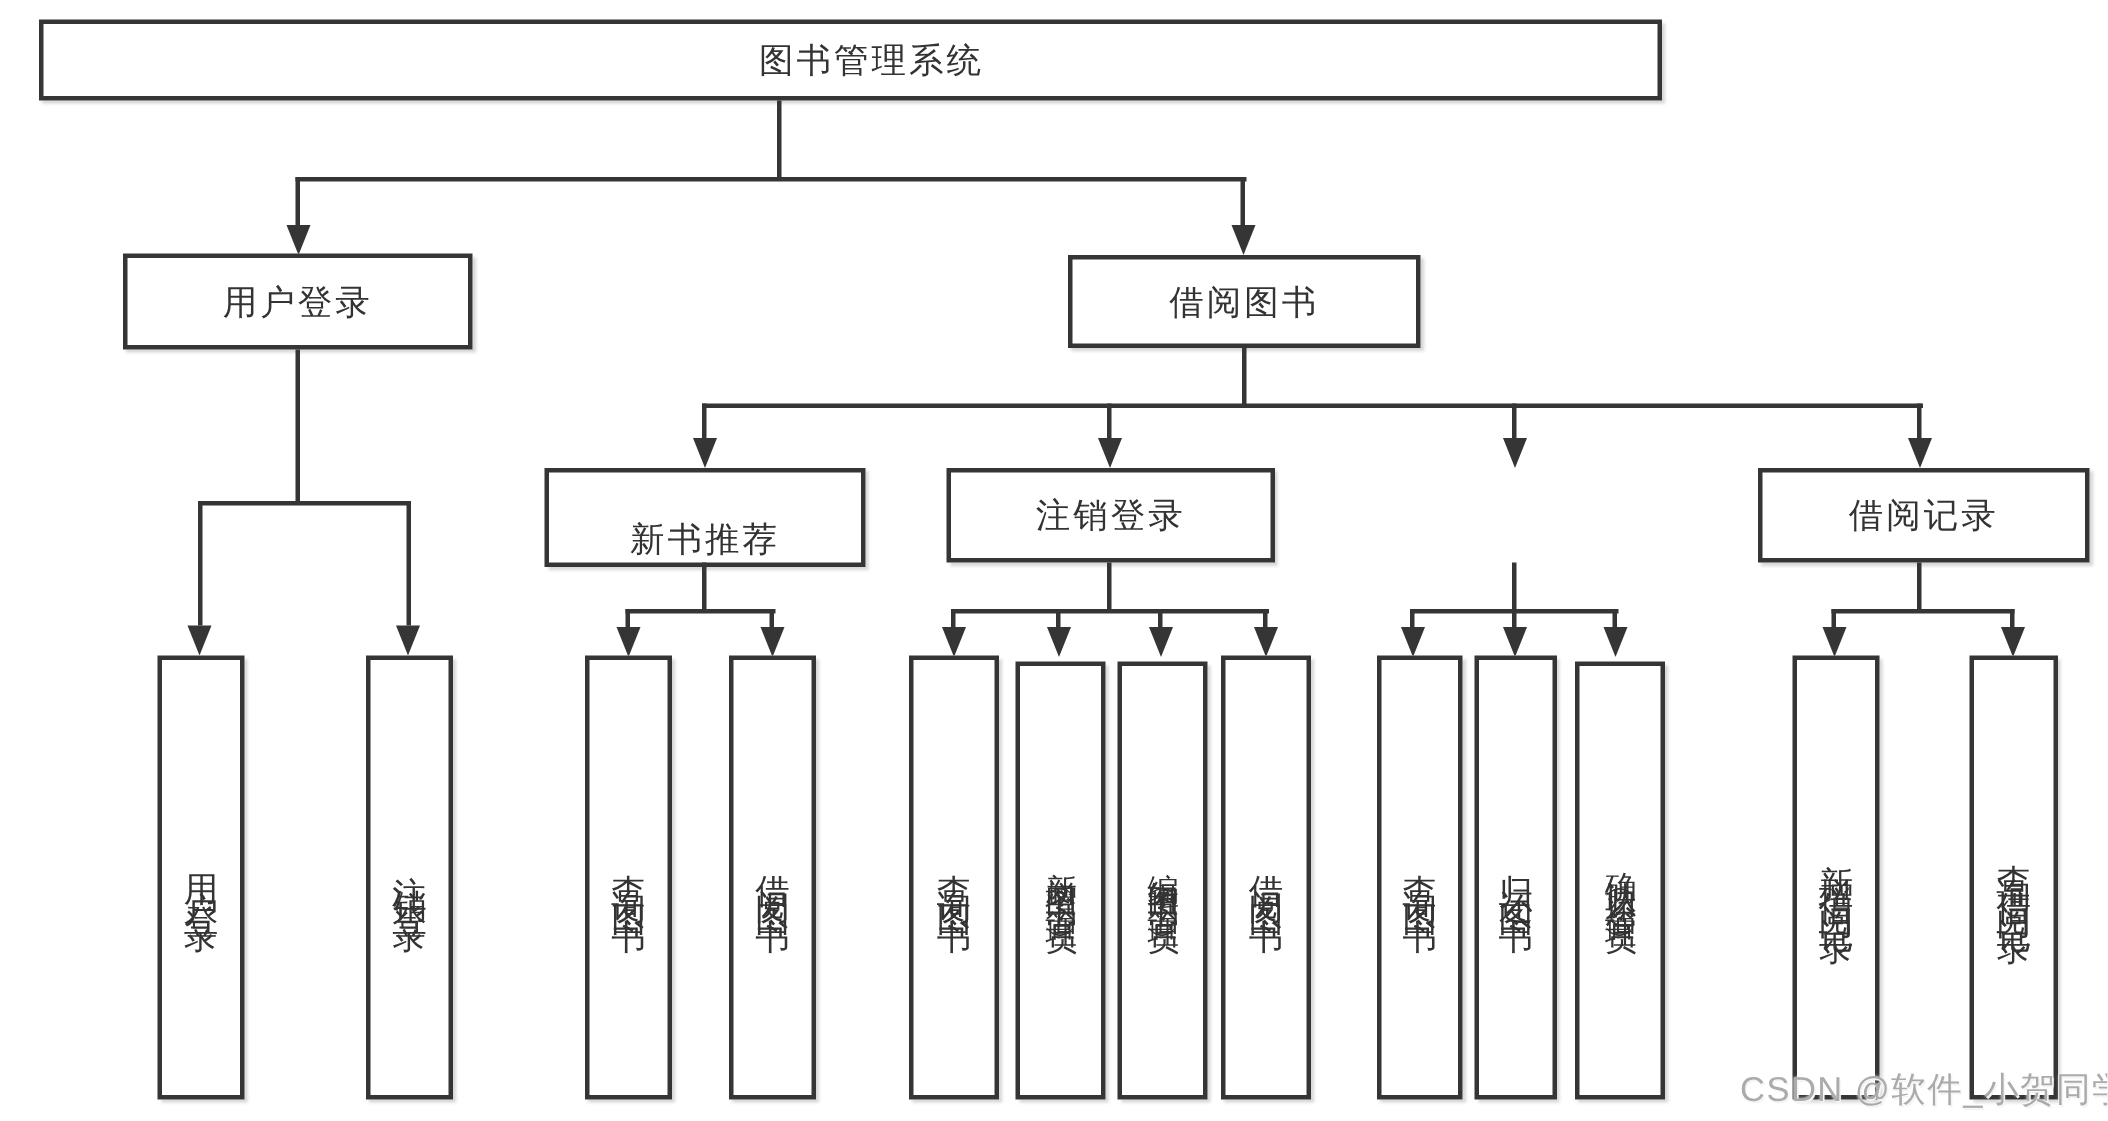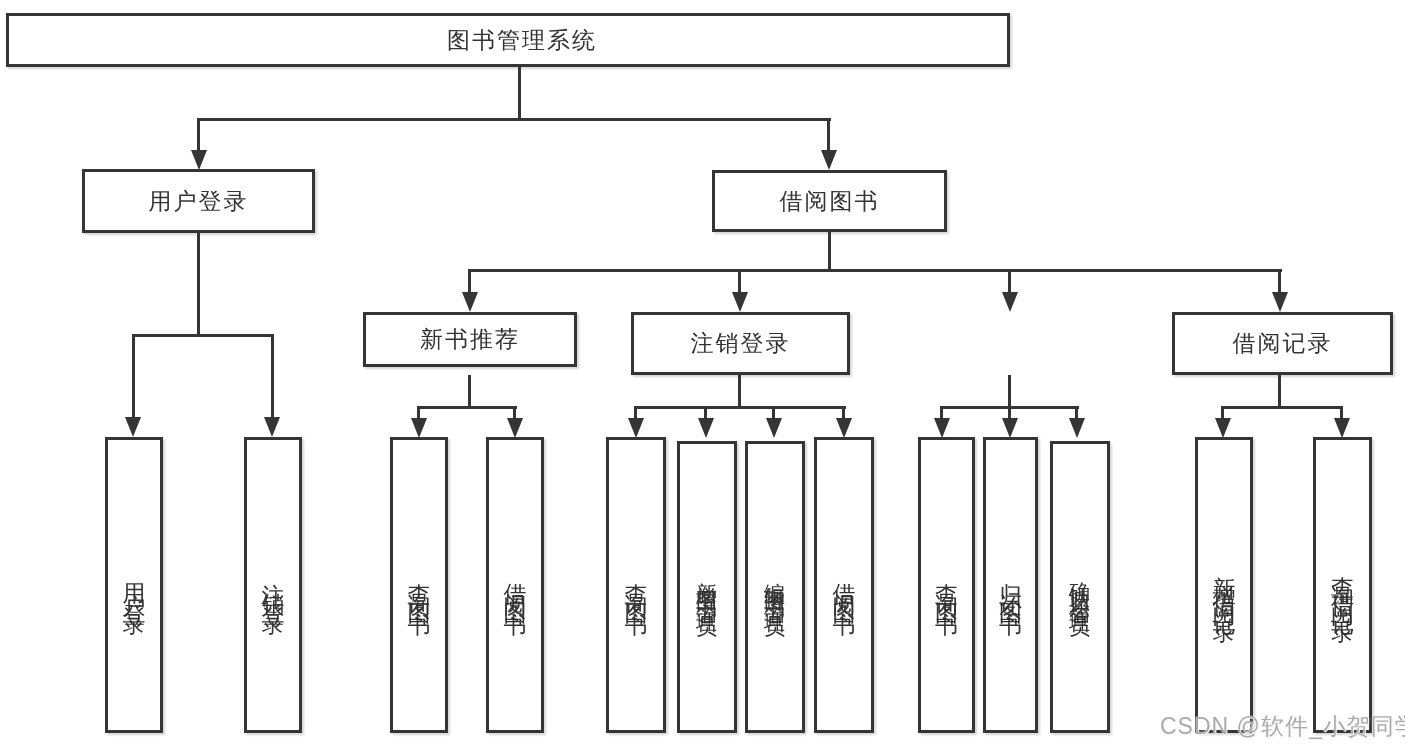--- a/index.html
+++ b/index.html
@@ -46,21 +46,21 @@
     text-shadow:0 0 2px #ffffff,1px 1px 0 #f2f2f2;
     z-index:10;
     white-space:nowrap;
   }
 </style>
 </head>
 <body>
 
 <div class="canvas">
 
-  <div class="box" style="left:6px;top:13px;width:1004px;height:54px;padding-left:28px;">
+  <div class="box" style="left:26px;top:13px;width:1082px;height:54px;padding-left:28px;">
     <span class="hlabel">图书管理系统</span>
   </div>
 
   <div class="vline" style="left:518px;top:67px;width:3px;height:53px;"></div>
   <div class="hline" style="left:197px;top:118px;width:634px;height:3px;"></div>
   <div class="vline" style="left:197px;top:118px;width:3px;height:32px;"></div>
   <div class="ah" style="left:191px;top:150px;"></div>
   <div class="vline" style="left:827px;top:118px;width:3px;height:32px;"></div>
   <div class="ah" style="left:821px;top:150px;"></div>
 
@@ -82,21 +82,21 @@
   <div class="hline" style="left:468px;top:269px;width:814px;height:3px;"></div>
   <div class="vline" style="left:468px;top:269px;width:3px;height:26px;"></div>
   <div class="ah" style="left:462px;top:292px;"></div>
   <div class="vline" style="left:738px;top:269px;width:3px;height:26px;"></div>
   <div class="ah" style="left:732px;top:292px;"></div>
   <div class="vline" style="left:1008px;top:269px;width:3px;height:26px;"></div>
   <div class="ah" style="left:1002px;top:292px;"></div>
   <div class="vline" style="left:1278px;top:269px;width:3px;height:26px;"></div>
   <div class="ah" style="left:1272px;top:292px;"></div>
 
-  <div class="box" style="left:363px;top:312px;width:214px;height:55px;">
+  <div class="box" style="left:363px;top:312px;width:214px;height:66px;align-items:flex-end;">
     <span class="hlabel">新书推荐</span>
   </div>
   <div class="box" style="left:631px;top:312px;width:219px;height:63px;">
     <span class="hlabel">注销登录</span>
   </div>
   <div class="box" style="left:1172px;top:312px;width:221px;height:63px;">
     <span class="hlabel">借阅记录</span>
   </div>
 
   <div class="vline" style="left:468px;top:375px;width:3px;height:33px;"></div>

